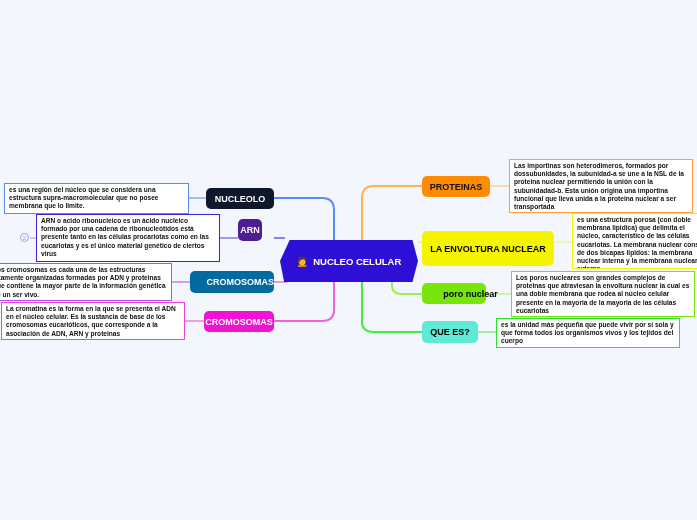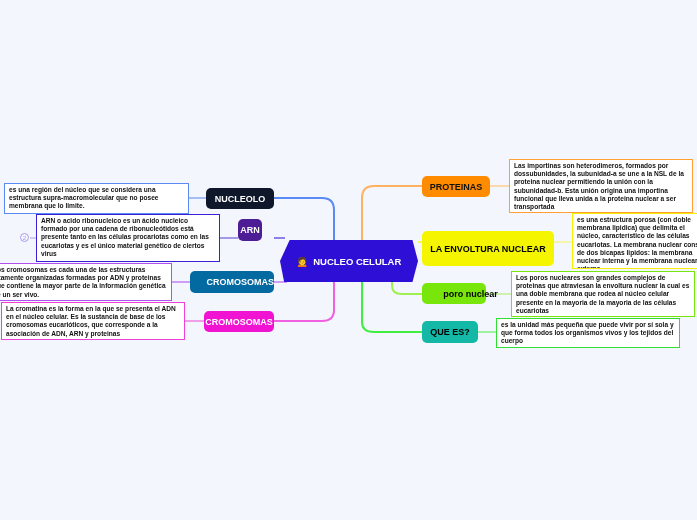--- a/index.html
+++ b/index.html
@@ -78,21 +78,21 @@
   <span>es una estructura porosa (con doble membrana lipidica) que delimita el núcleo, característico de las células eucariotas. La membrana nuclear consta de dos bicapas lipidos: la membrana nuclear interna y la membrana nuclear externa</span>
 </div>
 
 <div class="topic dark" style="left:422px;top:283px;width:64px;height:21px;background:#78e60a;font-weight:bold;padding-left:33px;">
   <span>poro nuclear</span>
 </div>
 <div class="note" style="left:511px;top:271px;width:184px;height:46px;border-color:#78e60a;">
   <span>Los poros nucleares son grandes complejos de proteinas que atraviesan la envoltura nuclear la cual es una doble membrana que rodea al núcleo celular presente en la mayoria de la mayoria de las células eucariotas</span>
 </div>
 
-<div class="topic dark" style="left:422px;top:321px;width:56px;height:22px;background:#14b8a6;">
+<div class="topic dark" style="left:422px;top:321px;width:56px;height:22px;background:#5eead4;">
   <span>QUE ES?</span>
 </div>
 <div class="note" style="left:496px;top:318px;width:184px;height:30px;border-color:#30e030;">
   <span>es la unidad más pequeña que puede vivir por sí sola y que forma todos los organismos vivos y los tejidos del cuerpo</span>
 </div>
 
 <div class="topic" style="left:206px;top:188px;width:68px;height:21px;background:#0f172a;">
   <span>NUCLEOLO</span>
 </div>
 <div class="note" style="left:4px;top:183px;width:185px;height:31px;border-color:#5a8af5;">

